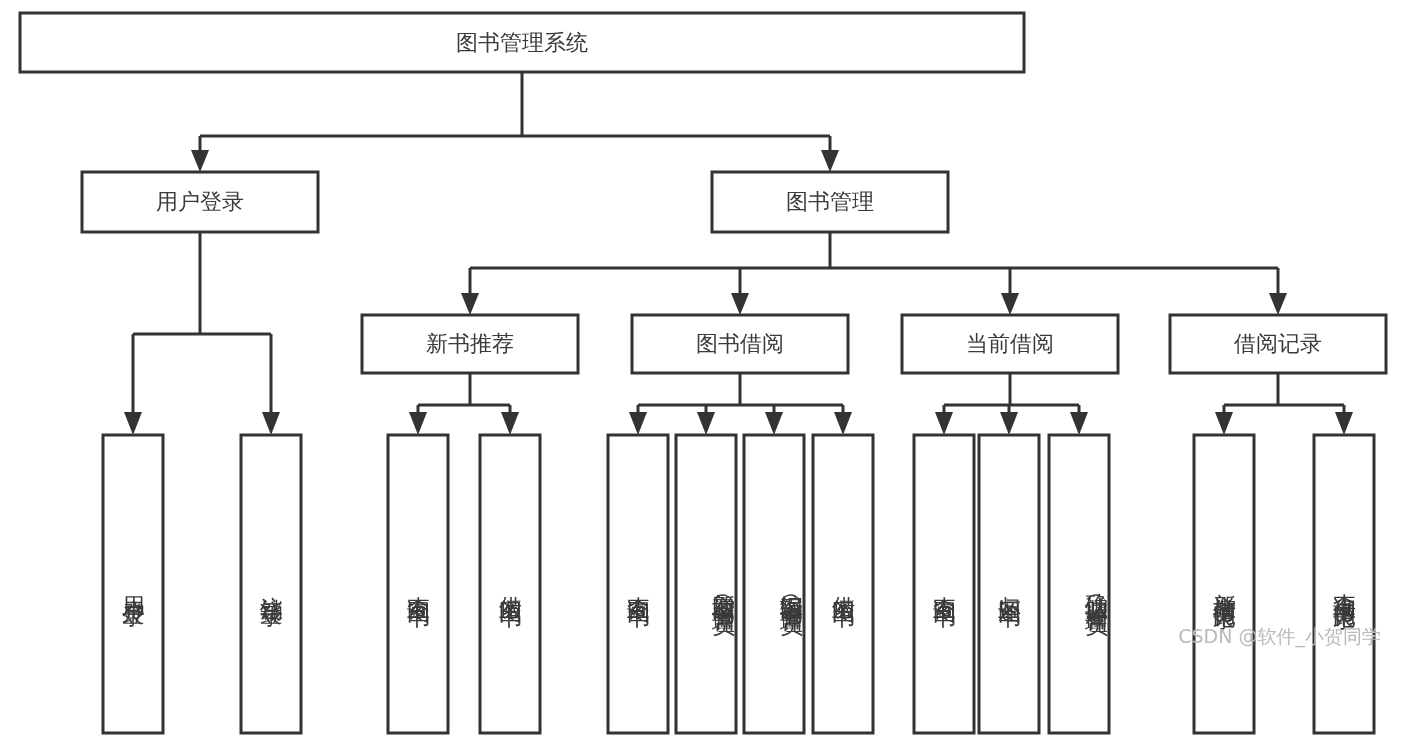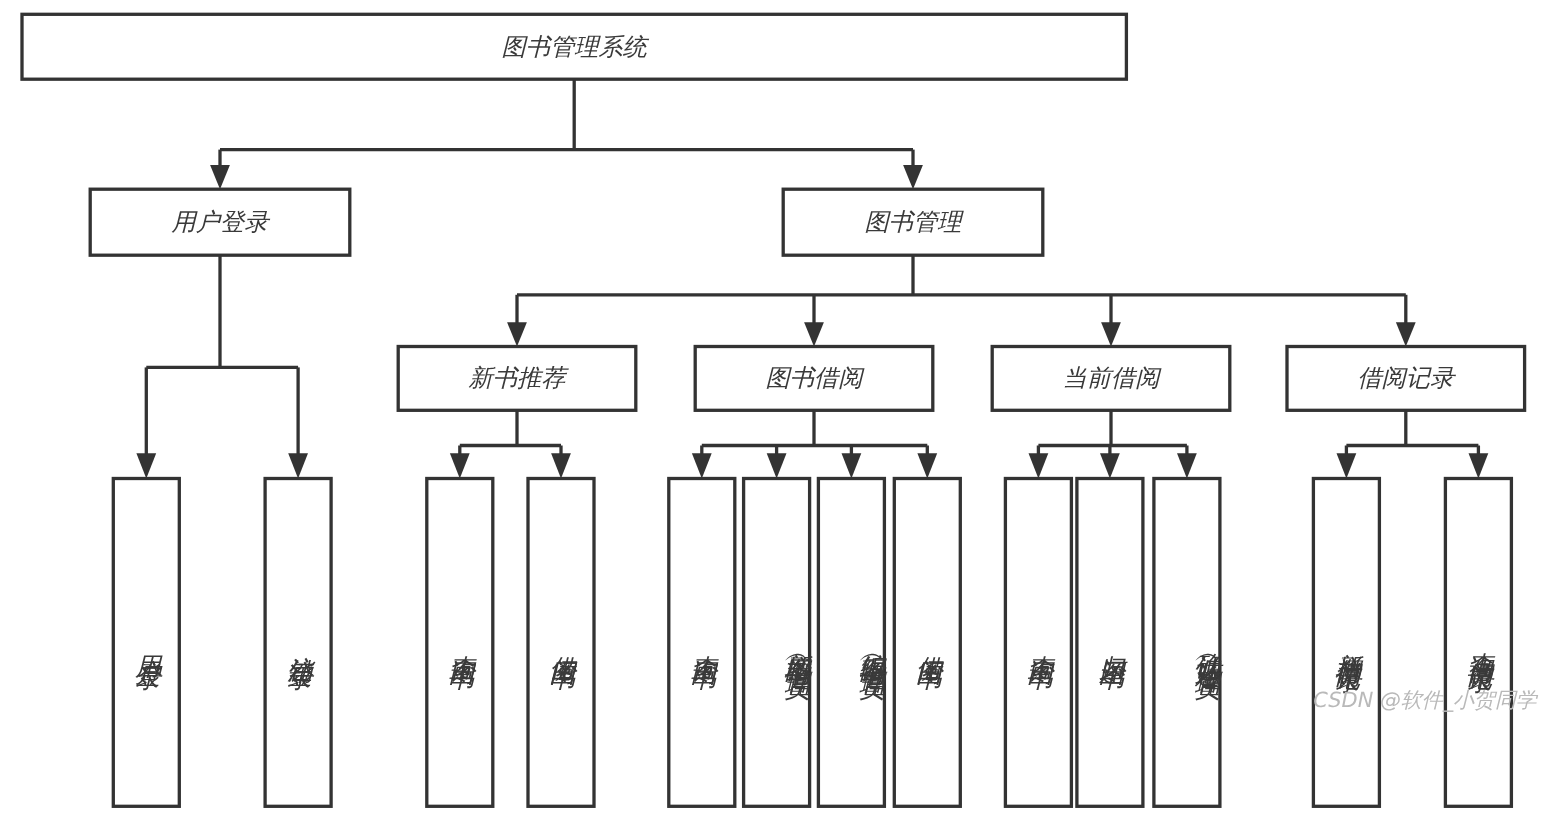--- a/index.html
+++ b/index.html
@@ -13,21 +13,20 @@
     font-family: "DejaVu Sans", "Liberation Sans", sans-serif;
     overflow: hidden;
     position: relative;
   }
   #diagram-root {
     position: absolute;
     left: 0;
     top: 0;
     width: 1405px;
     height: 654px;
-    font-style: italic;
   }
   svg.diagram {
     display: block;
     width: 1405px;
     height: 747px;
   }
   .node-rect {
     fill: #ffffff;
     stroke: #333333;
     stroke-width: 3;
@@ -66,21 +65,21 @@
     align-items: center;
     justify-content: center;
   }
   .vlabel.top {
     display: flex;
     align-items: flex-start;
     justify-content: center;
   }
   .watermark {
     position: absolute;
-    right: 8px;
+    right: 24px;
     bottom: 4px;
     font-family: "DejaVu Sans", "Liberation Sans", sans-serif;
     font-size: 19px;
     color: #b9b9b9;
     white-space: nowrap;
     pointer-events: none;
   }
 </style>
 </head>
 <body>

